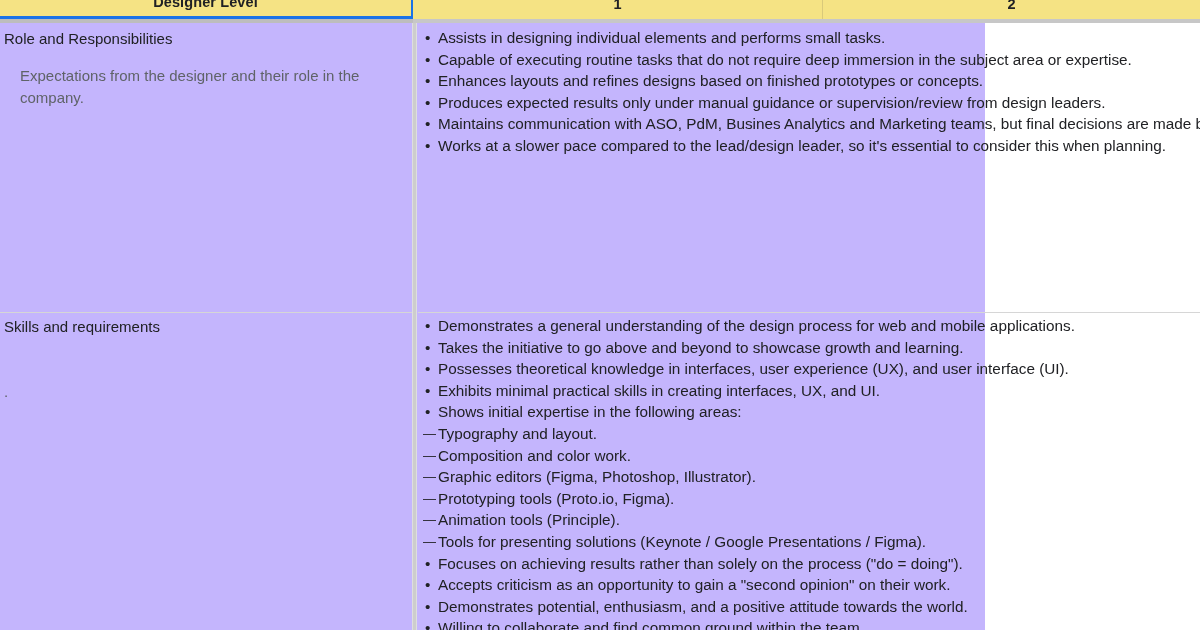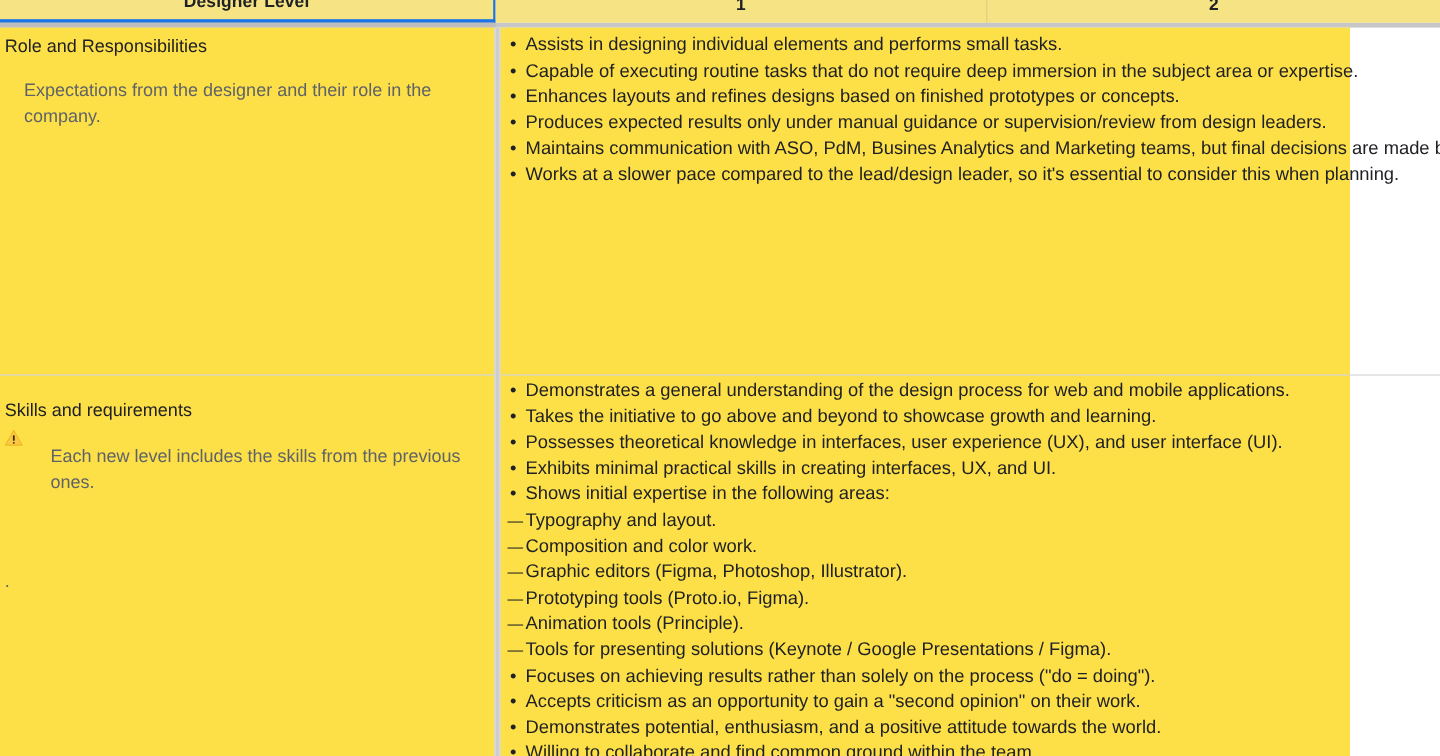--- a/index.html
+++ b/index.html
@@ -74,23 +74,23 @@
     left: 0;
     width: 413px;
     background: #bdbdbd;
   }
 
   
   .body {
     position: absolute;
     top: 23px;
     left: 0;
-    width: 1125px;
+    width: 985px;
     height: 607px;
-    background: #fde047;
+    background: #c4b5fd;
   }
 
   
   .col-divider {
     position: absolute;
     top: 0;
     left: 412px;
     width: 5px;
     height: 607px;
     background: #cdcdcd;
@@ -118,21 +118,21 @@
 
   
   .label-col {
     position: absolute;
     left: 0;
     width: 412px;
     padding: 0 10px 0 4px;
   }
 
   .sec-role   { top: 5px;   }
-  .sec-skills { top: 309px; }
+  .sec-skills { top: 293px; }
 
   .label-title {
     font-size: 15px;
     color: #202124;
     line-height: 21px;
     margin: 0 0 1px 0;
     font-weight: normal;
   }
 
   .label-desc {
@@ -223,30 +223,20 @@
       <div class="bullet-line dot">Assists in designing individual elements and performs small tasks.</div>
       <div class="bullet-line dot">Capable of executing routine tasks that do not require deep immersion in the subject area or expertise.</div>
       <div class="bullet-line dot">Enhances layouts and refines designs based on finished prototypes or concepts.</div>
       <div class="bullet-line dot">Produces expected results only under manual guidance or supervision/review from design leaders.</div>
       <div class="bullet-line dot">Maintains communication with ASO, PdM, Busines Analytics and Marketing teams, but final decisions are made by the lead.</div>
       <div class="bullet-line dot">Works at a slower pace compared to the lead/design leader, so it's essential to consider this when planning.</div>
     </div>
 
     <div class="label-col sec-skills">
       <p class="label-title">Skills and requirements</p>
-      <div class="warn-line">
-        <span class="warn-icon">
-          <svg width="15" height="14" viewBox="0 0 16 15" aria-hidden="true">
-            <path d="M8 0.6 L15.6 14 H0.4 Z" fill="#f9c846" stroke="#e8a800" stroke-width="0.6" stroke-linejoin="round"></path>
-            <rect x="7.2" y="5.0" width="1.6" height="5.0" rx="0.6" fill="#3b2f00"></rect>
-            <rect x="7.2" y="11.0" width="1.6" height="1.7" rx="0.7" fill="#3b2f00"></rect>
-          </svg>
-        </span>
-        <p class="label-desc">Each new level includes the skills from the previous ones.</p>
-      </div>
       <p class="lone-dot">.</p>
     </div>
 
     <div class="content-col content-skills">
       <div class="bullet-line dot">Demonstrates a general understanding of the design process for web and mobile applications.</div>
       <div class="bullet-line dot">Takes the initiative to go above and beyond to showcase growth and learning.</div>
       <div class="bullet-line dot">Possesses theoretical knowledge in interfaces, user experience (UX), and user interface (UI).</div>
       <div class="bullet-line dot">Exhibits minimal practical skills in creating interfaces, UX, and UI.</div>
       <div class="bullet-line dot">Shows initial expertise in the following areas:</div>
       <div class="bullet-line dash">Typography and layout.</div>

